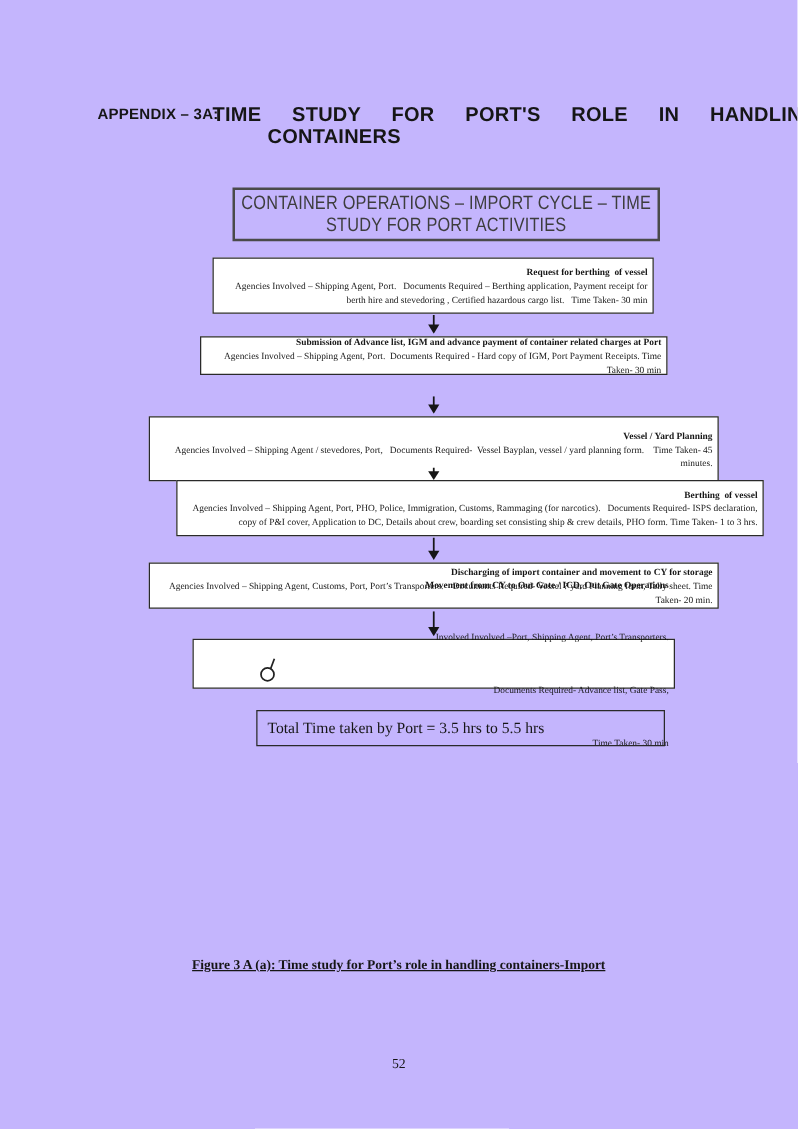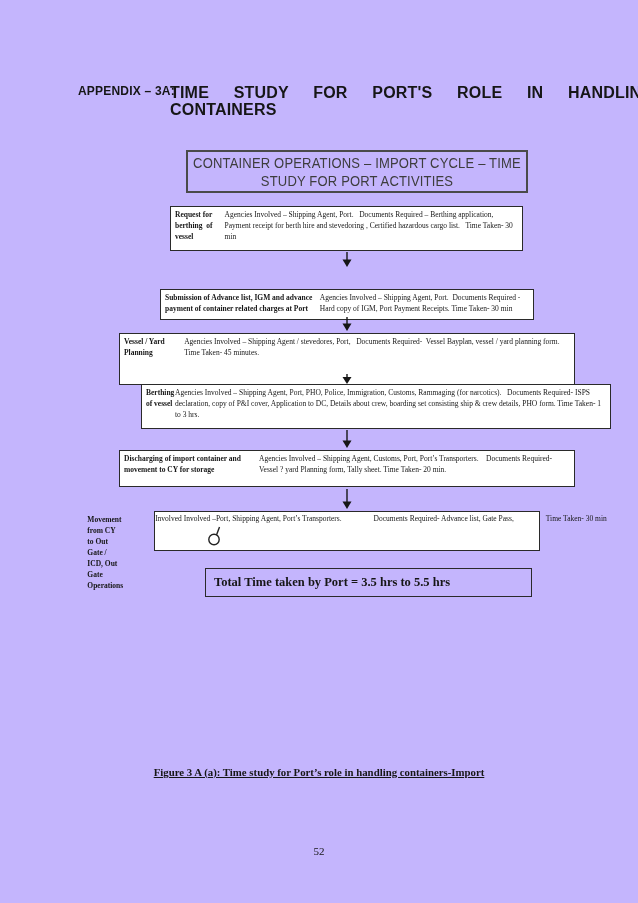--- a/index.html
+++ b/index.html
@@ -27,21 +27,21 @@
     position: absolute;
     left: 170px; top: 84px;
     width: 400px;
     font-family: "Liberation Sans", sans-serif;
     font-weight: bold;
     font-size: 16px;
     line-height: 17px;
     letter-spacing: 0.2px;
   }
   .header-title .l1 { word-spacing: 20px; white-space: nowrap; }
-  .header-title .l2 { word-spacing: normal; }
+  .header-title .l2 { word-spacing: normal; margin-left: 44px; }
 
   
   .title-box {
     position: absolute;
     left: 186px; top: 150px;
     width: 342px; height: 43px;
     border: 2px solid #4a4a4a;
     box-sizing: border-box;
     display: flex; align-items: center; justify-content: center;
     overflow: visible;
@@ -59,34 +59,34 @@
     letter-spacing: 0.2px;
   }
   .condensed div { white-space: nowrap; }
 
   
   .fbox {
     position: absolute;
     border: 1.4px solid #2a2a2a;
     box-sizing: border-box;
     display: flex;
-    flex-direction: row;
+    flex-direction: column;
     justify-content: center;
-    text-align: left;
+    text-align: right;
     font-size: 7.5px;
     line-height: 11px;
     padding: 2px 4px;
     background: #ffffff;
   }
   .fbox-title { font-weight: bold; white-space: pre-wrap; }
   .fbox-body  { white-space: pre-wrap; }
   .fbox-line  { white-space: nowrap; line-height: 10.5px; }
 
   .b1 { left: 170px; top: 206px; width: 353px; height: 45px; }
-  .b2 { left: 160px; top: 269px; width: 374px; height: 31px; margin-top: 20px; }
+  .b2 { left: 160px; top: 269px; width: 374px; height: 31px; }
   .b3 { left: 119px; top: 333px; width: 456px; height: 52px; }
   .b4 { left: 112px; top: 384px; width: 470px; height: 45px; margin-left: 29px; }
   .b5 { left: 119px; top: 450px; width: 456px; height: 37px; }
   .b6 { left: 154px; top: 511px; width: 386px; height: 40px; gap: 32px; }
 
   
   .arrow {
     position: absolute;
     left: 340px;
     width: 14px;
@@ -108,21 +108,20 @@
   
   .total-box {
     position: absolute;
     left: 205px; top: 568px;
     width: 327px; height: 29px;
     border: 1.4px solid #2a2a2a;
     box-sizing: border-box;
     display: flex; align-items: center;
     padding-left: 8px;
     font-size: 12.5px;
-    font-weight: bold;
   }
 
   
   .caption {
     position: absolute;
     left: 0; top: 766px;
     width: 638px;
     text-align: center;
     font-weight: bold;
     font-size: 10.8px;

